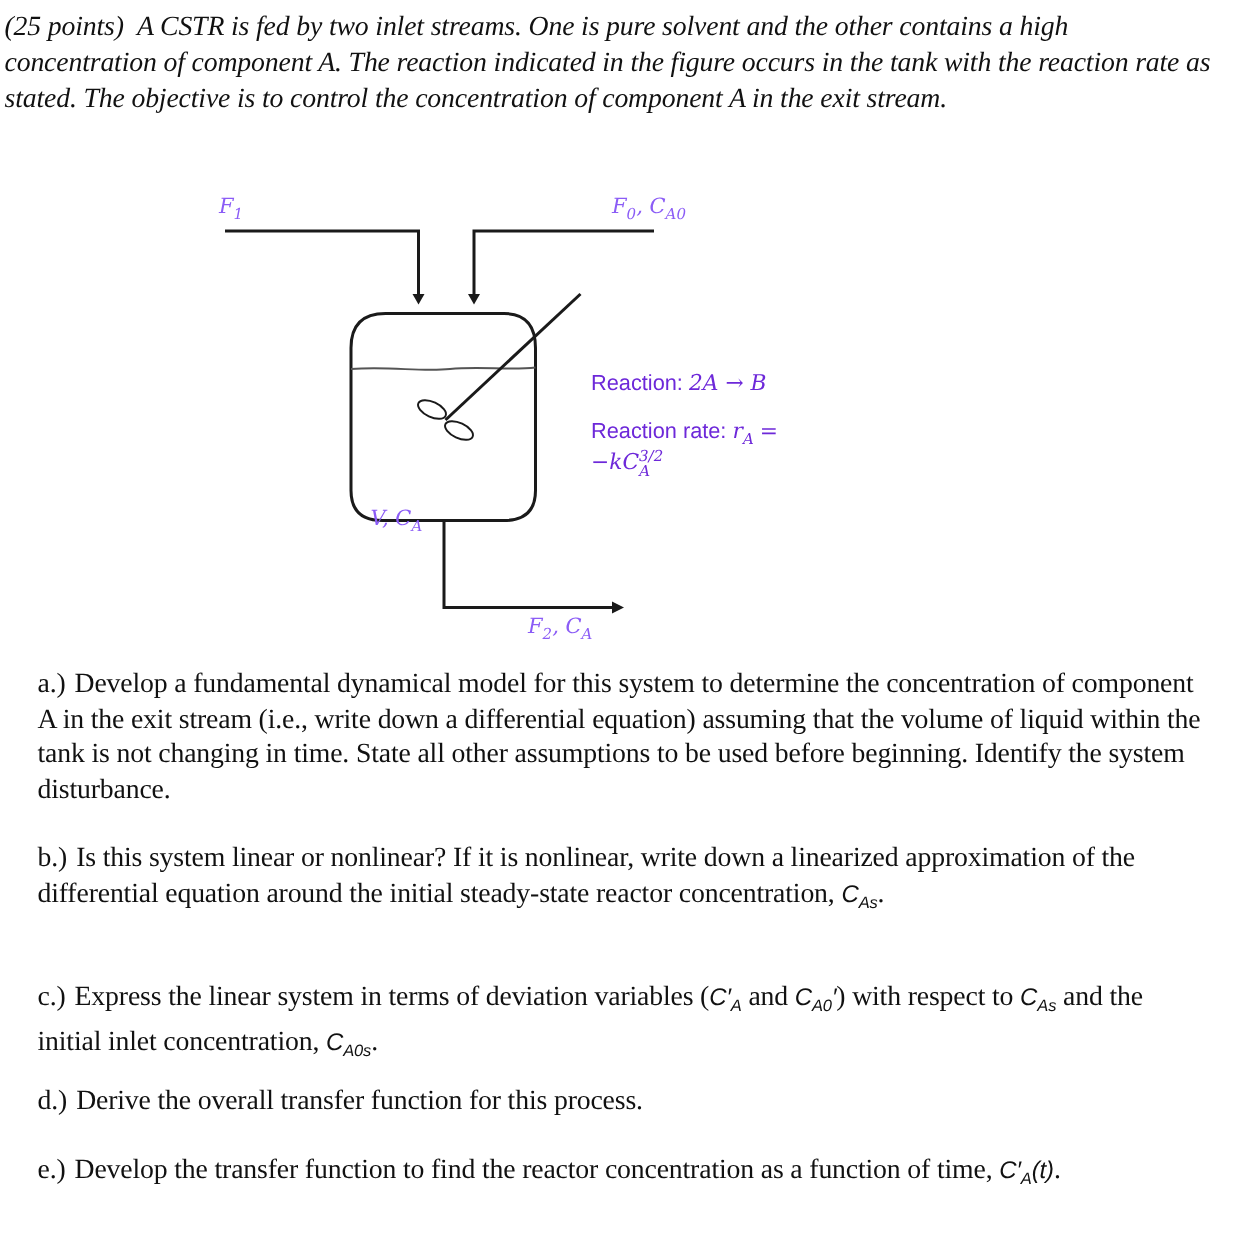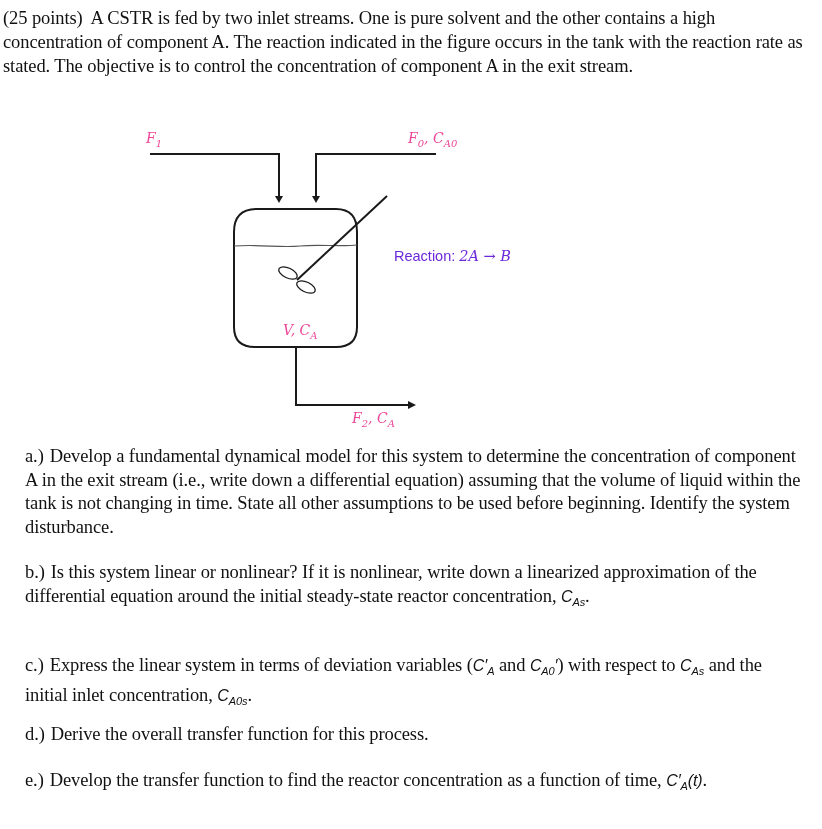--- a/index.html
+++ b/index.html
@@ -2,33 +2,33 @@
 <html><head>
   <meta charset="utf-8">
   <style>
     html, body { margin: 0; padding: 0; background: #ffffff; }
     body {
       width: 822px; height: 829px; position: relative; overflow: hidden;
       font-family: "Liberation Serif", serif; color: #111111;
     }
     .intro {
       position: absolute; left: 3px; top: 6px; width: 815px;
-      font-size: 18.5px; line-height: 24px; letter-spacing: -0.1px;
+      font-size: 18.5px; line-height: 24px; letter-spacing: -0.1px; font-style: italic;
     }
     .q {
       position: absolute; left: 25px; width: 780px;
       font-size: 18.5px; line-height: 23.5px; letter-spacing: -0.1px;
     }
     .q .lbl { margin-right: 6px; }
     .m { font-family: Liberation Sans, sans-serif; font-style: italic; font-size: 16px; }
     .m sub, .m sup { font-size: 11px; }
     .diagram { position: absolute; left: 0; top: 120px; width: 822px; height: 320px; }
     .dlabel {
       position: absolute; font-family: "DejaVu Serif", serif; font-style: italic;
-      font-size: 14px; color: #ec4899;
+      font-size: 14px; color: #8b5cf6;
     }
     .dlabel sub { font-size: 10px; }
     .rxn {
       position: absolute; font-family: "Liberation Sans", sans-serif; font-size: 14.5px; color: #6d28d9;
     }
     .rxn .mi { font-family: "DejaVu Serif", serif; font-style: italic; }
     .rxn sub, .rxn sup { font-size: 10px; }
   </style>
 </head>
 <body>
@@ -64,35 +64,40 @@
 
   <div class="dlabel" style="left:146px; top:10px;">
     <span>F</span><sub>1</sub>
   </div>
 
   <div class="dlabel" style="left:408px; top:10px;">
     <span>F</span><sub>0</sub>,
     <span>C</span><sub>A0</sub>
   </div>
 
-  <div class="dlabel" style="left:247px; top:202px;margin-left:36px;">
+  <div class="dlabel" style="left:247px; top:218px;">
     <span>V</span>,
     <span>C</span><sub>A</sub>
   </div>
 
   <div class="dlabel" style="left:352px; top:290px;">
     <span>F</span><sub>2</sub>,
     <span>C</span><sub>A</sub>
   </div>
 
   <div class="rxn" style="left:394px; top:128px;">
     <span>Reaction:</span>
     <span class="mi">2A → B</span>
   </div>
 
+  <div class="rxn" style="left:394px; top:160px;">
+    <span>Reaction rate:</span>
+    <span class="mi">r</span><sub class="mi">A</sub>
+    <span class="mi">= −kC</span><sup class="mi">3/2</sup><sub class="mi" style="margin-left:-16px;">A</sub>
+  </div>
 </div>
 
 <div class="q" style="top:445px;">
   <span class="lbl">a.)</span><span>Develop a fundamental dynamical model for this system to determine the concentration of component A in the exit stream (i.e., write down a differential equation) assuming that the volume of liquid within the tank is not changing in time. State all other assumptions to be used before beginning. Identify the system disturbance.</span>
 </div>
 
 <div class="q" style="top:561px;">
   <span class="lbl">b.)</span><span>Is this system linear or nonlinear? If it is nonlinear, write down a linearized approximation of the differential equation around the initial steady-state reactor concentration,</span>
   <span class="m"><span>C</span><sub>As</sub></span><span>.</span>
 </div>

